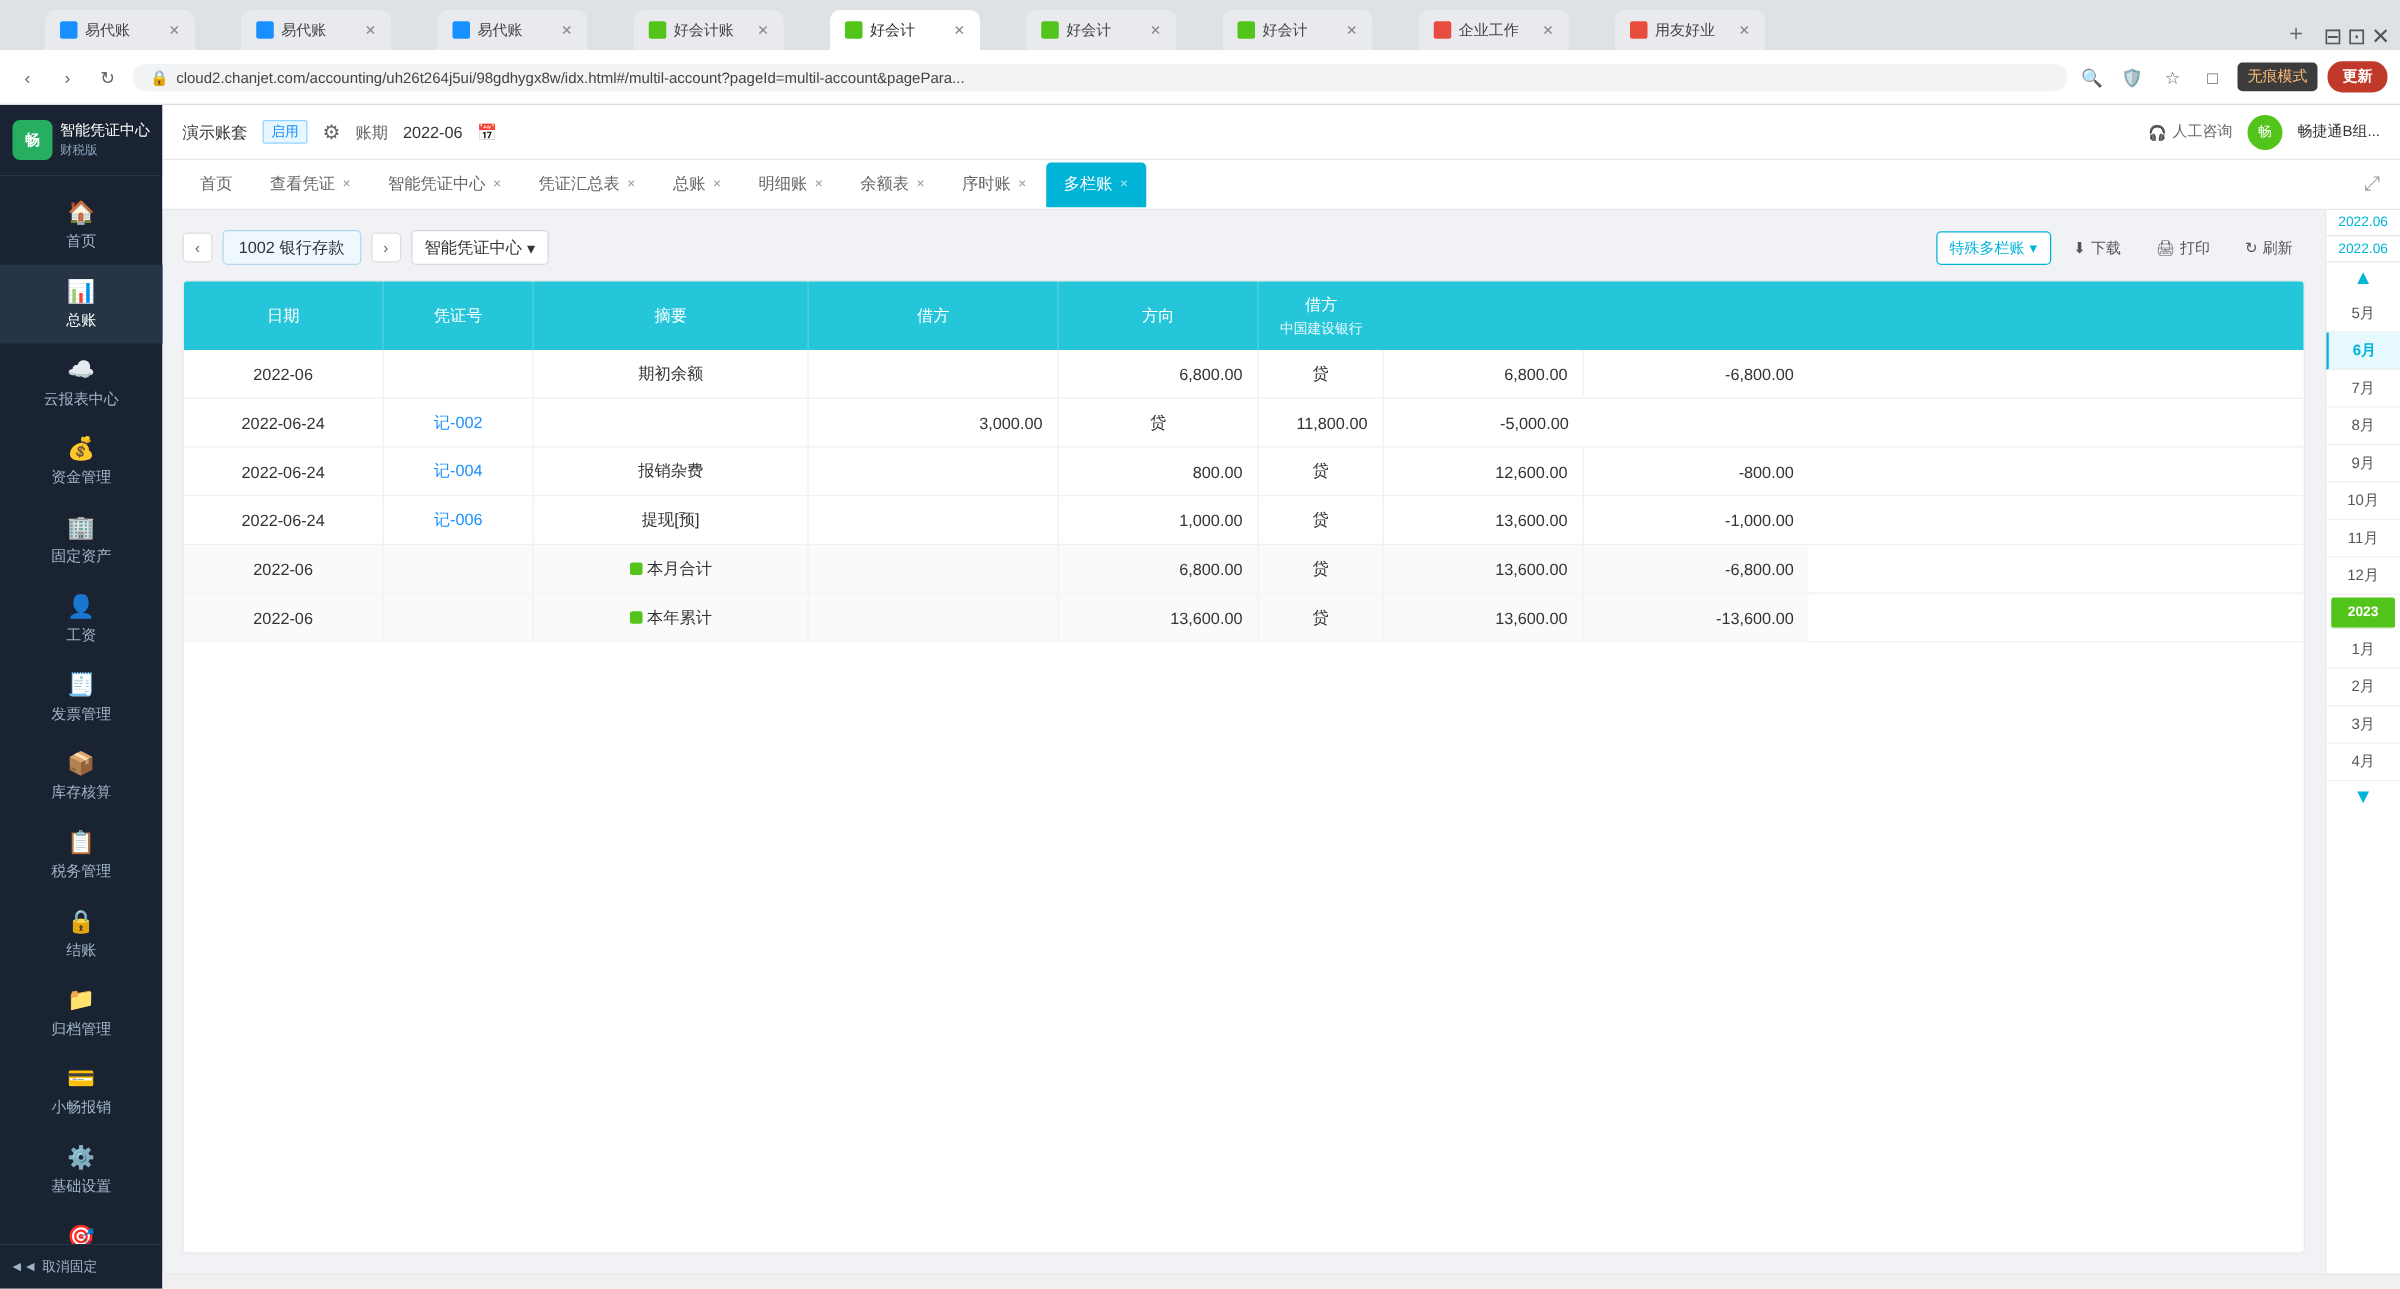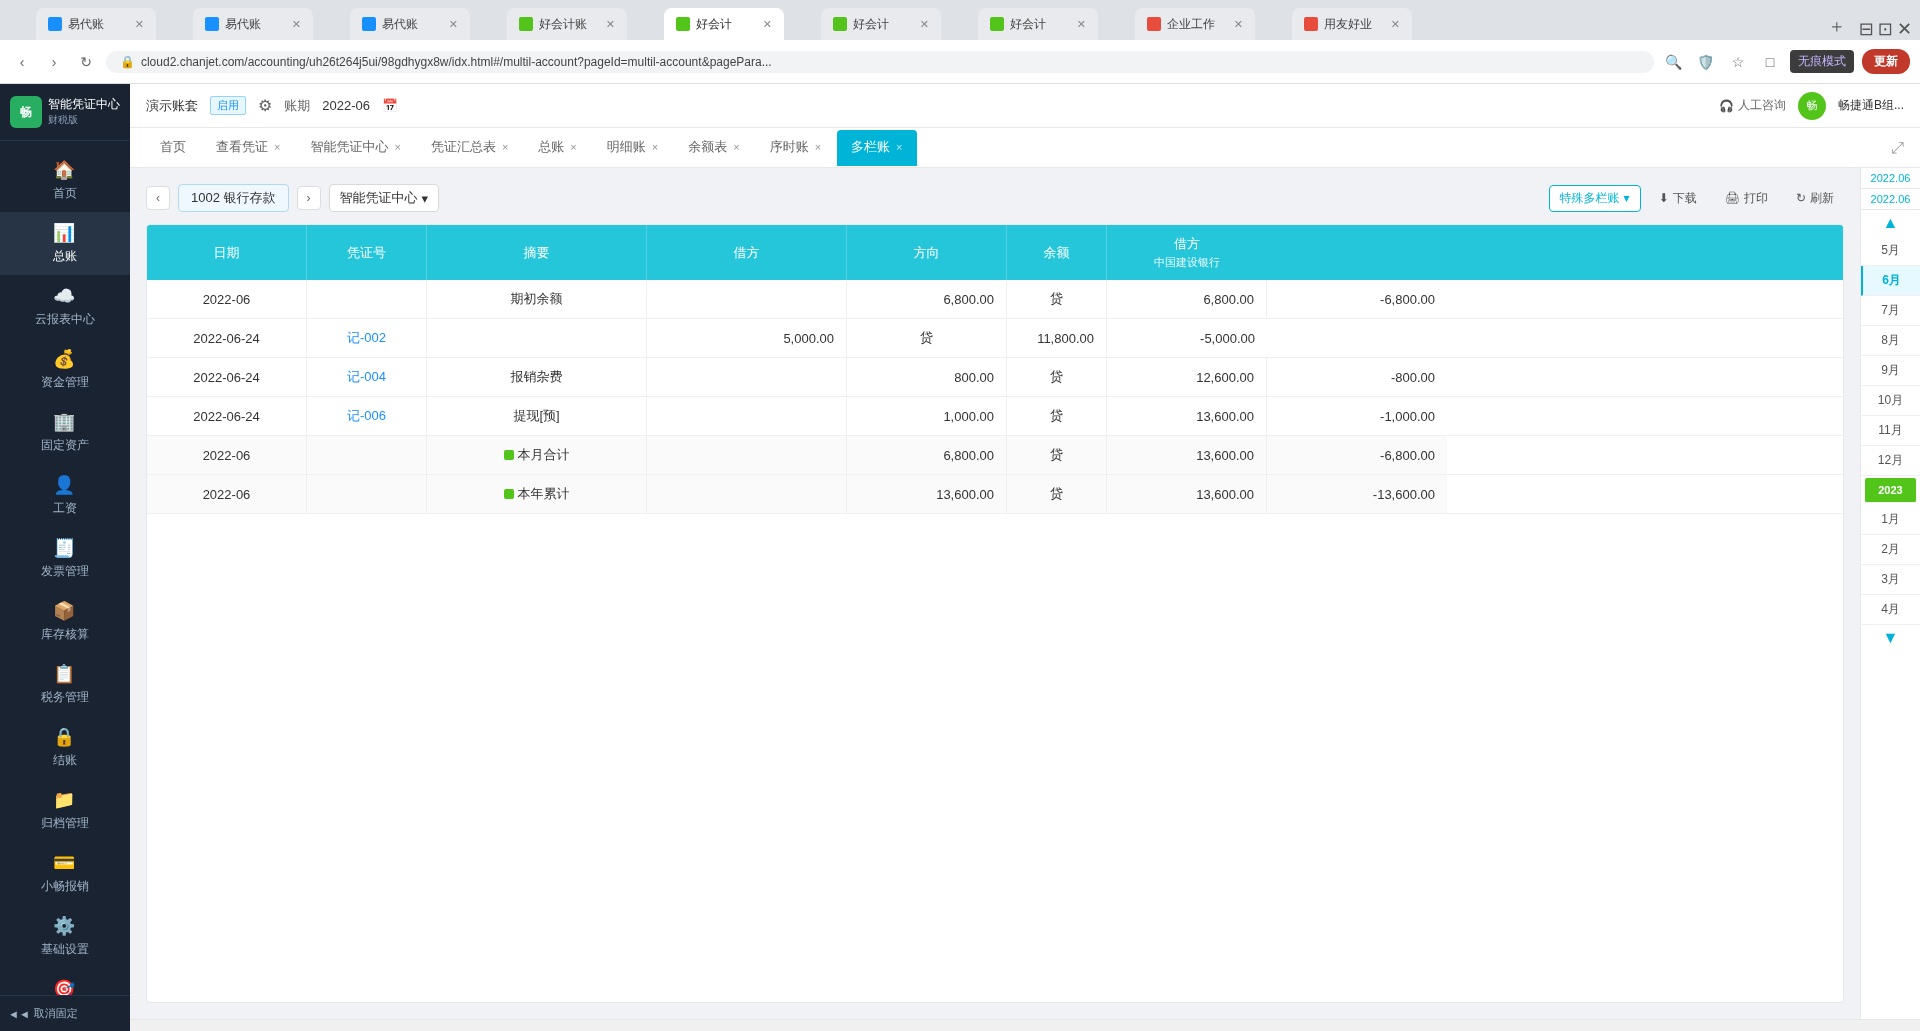--- a/index.html
+++ b/index.html
@@ -14,21 +14,21 @@
     .tab-label { flex: 1; overflow: hidden; text-overflow: ellipsis; white-space: nowrap; }
     .tab-close { color: #888; font-size: 11px; flex-shrink: 0; }
     .tab-add { width: 28px; height: 28px; display: flex; align-items: center; justify-content: center; color: #666; font-size: 18px; cursor: pointer; }
     .browser-nav { display: flex; align-items: center; background: #fff; padding: 6px 10px; gap: 8px; border-bottom: 1px solid #ddd; height: 44px; }
     .nav-btn { width: 24px; height: 24px; display: flex; align-items: center; justify-content: center; color: #666; cursor: pointer; font-size: 14px; }
     .address-bar { flex: 1; background: #f1f3f4; border-radius: 20px; padding: 4px 14px; font-size: 13px; color: #333; display: flex; align-items: center; gap: 6px; }
     .address-bar-icon { font-size: 12px; color: #555; }
     .address-text { flex: 1; overflow: hidden; text-overflow: ellipsis; white-space: nowrap; color: #444; font-size: 12px; }
     .nav-right { display: flex; align-items: center; gap: 8px; }
     .nav-icon-btn { width: 24px; height: 24px; display: flex; align-items: center; justify-content: center; color: #666; cursor: pointer; font-size: 14px; }
-    .wuhen-btn { background: #3c3c3c; color: #c4b5fd; border-radius: 4px; padding: 3px 8px; font-size: 12px; cursor: pointer; }
+    .wuhen-btn { background: #3c3c3c; color: #fdba74; border-radius: 4px; padding: 3px 8px; font-size: 12px; cursor: pointer; }
     .update-btn { background: #c0392b; color: #fff; border-radius: 12px; padding: 4px 12px; font-size: 12px; cursor: pointer; font-weight: bold; }
 
     
     .app-container { display: flex; width: 1920px; height: calc(1031px - 84px); }
 
     
     .sidebar { width: 130px; background: #1a2332; color: #fff; display: flex; flex-direction: column; flex-shrink: 0; overflow: hidden; }
     .sidebar-header { padding: 12px 10px; background: #1a2332; border-bottom: 1px solid #263445; }
     .sidebar-logo { display: flex; align-items: center; gap: 6px; }
     .logo-icon { width: 32px; height: 32px; background: #27ae60; border-radius: 6px; display: flex; align-items: center; justify-content: center; font-size: 12px; color: #fff; font-weight: bold; }
@@ -361,23 +361,20 @@
               <div class="th">
                 <span>摘要</span>
               </div>
               <div class="th">
                 <span>借方</span>
               </div>
               <div class="th">
                 <span>方向</span>
               </div>
               <div class="th">
-                <span>余额</span>
-              </div>
-              <div class="th">
                 <span>借方</span>
                 <span class="th-sub">中国建设银行</span>
               </div>
             </div>
           <div class="table-body" id="table-body">
               <div class="table-row">
     <div class="td">2022-06</div>
     <div class="td"></div>
     <div class="td">
       期初余额
@@ -385,21 +382,21 @@
     <div class="td text-right"></div>
     <div class="td text-right">6,800.00</div>
     <div class="td">贷</div>
     <div class="td text-right">6,800.00</div>
     <div class="td text-right">-6,800.00</div>
   </div>
               <div class="table-row">
     <div class="td">2022-06-24</div>
     <div class="td link">记-002</div>
     <div class="td text-right"></div>
-    <div class="td text-right">5,000.00</div>
+    <div class="td text-right">3,000.00</div>
     <div class="td">贷</div>
     <div class="td text-right">11,800.00</div>
     <div class="td text-right">-5,000.00</div>
   </div>
               <div class="table-row">
     <div class="td">2022-06-24</div>
     <div class="td link">记-004</div>
     <div class="td">
       报销杂费
     </div>

